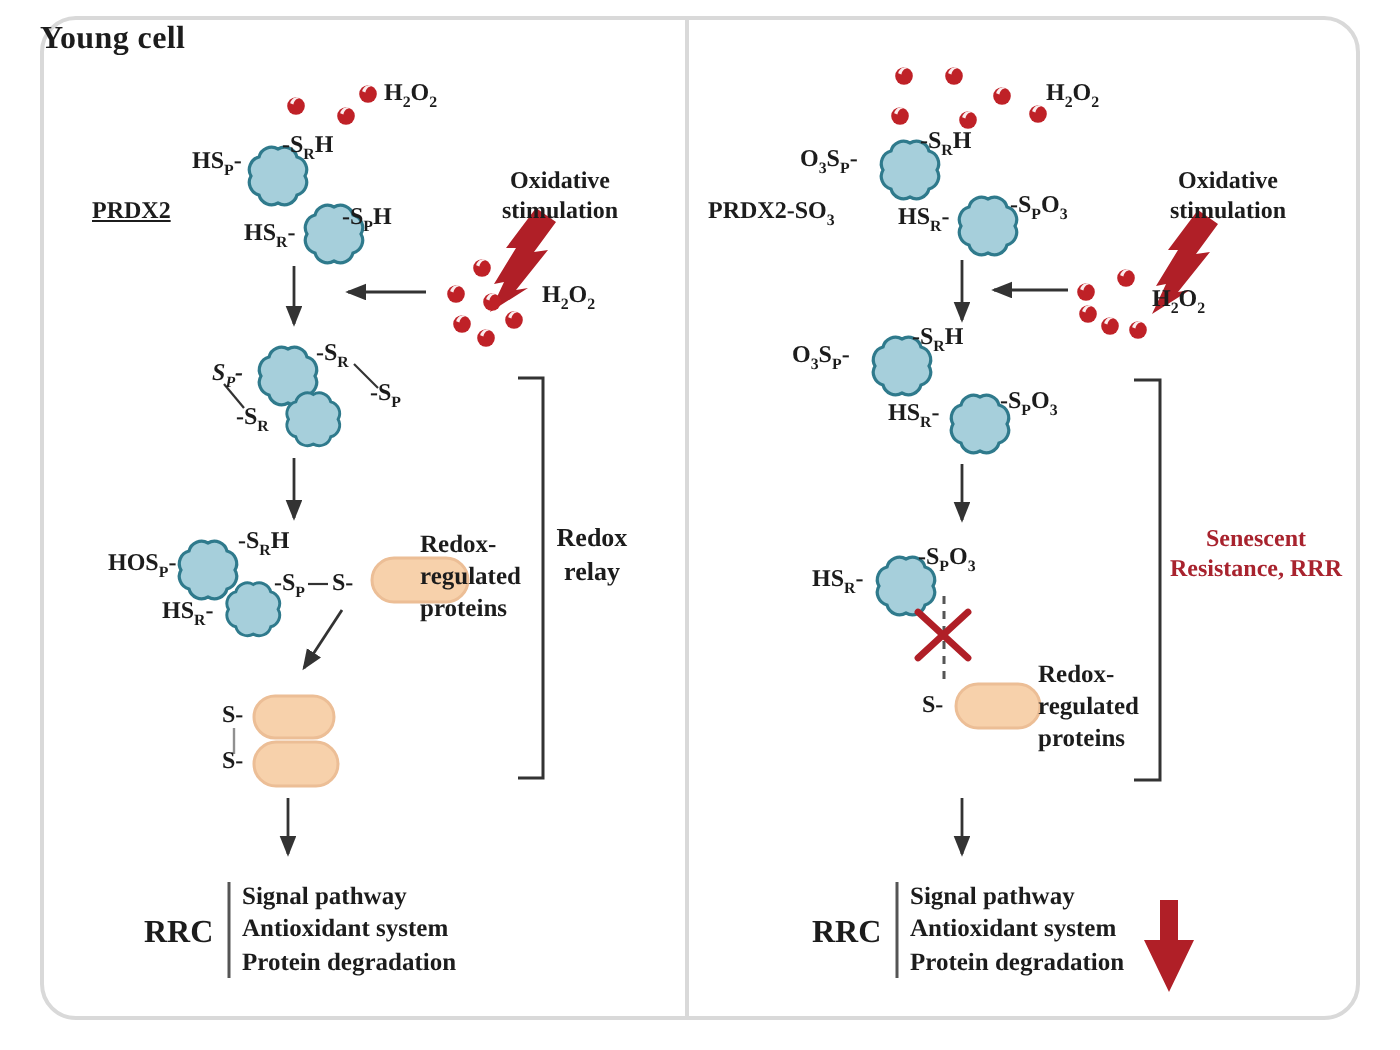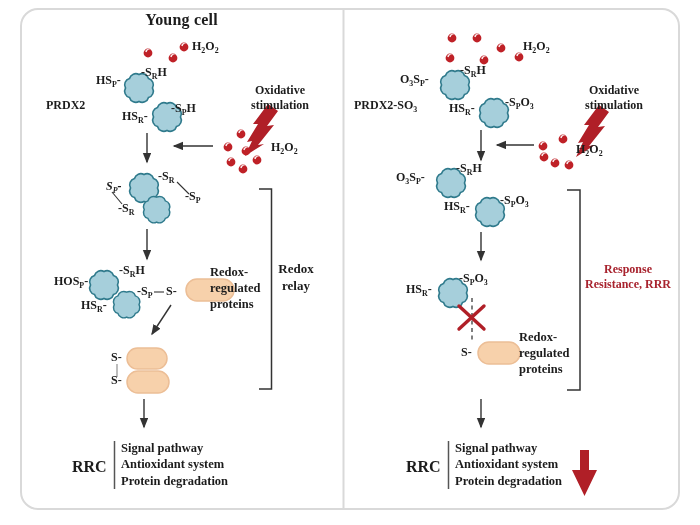--- a/index.html
+++ b/index.html
@@ -3,21 +3,21 @@
 <meta charset="utf-8">
 <style>
   html,body{margin:0;padding:0;background:#fff;}
   .canvas{
     position:relative;width:700px;height:525px;background:#fff;overflow:hidden;
     font-family:"Liberation Serif","DejaVu Serif",serif;font-weight:bold;color:#1c1c1c;
   }
   svg.layer{position:absolute;left:0;top:0;z-index:1;}
   .lbl{position:absolute;z-index:2;font-size:12px;line-height:1.1;white-space:nowrap;}
   .lbl sub{font-size:0.66em;line-height:0;}
-  .title{font-size:16px;text-align:center;letter-spacing:0.2px;}
+  .title{font-size:16px;letter-spacing:0.2px;}
   .lines p{margin:0;padding:0;}
   .center{text-align:center;}
   .ox{font-size:12px;line-height:1.25;}
   .relay{font-size:13px;line-height:1.3;}
   .rrr{font-size:12px;line-height:1.28;color:var(--dark-red-text,#a8232e);}
   .rrc{font-size:16px;}
   .outcomes{font-size:12.5px;line-height:16.4px;}
   .reg{font-size:12.5px;line-height:15.8px;}
   .frame{fill:none;stroke:var(--panel-border,#d9d9d9);stroke-width:2;}
   .blob{fill:var(--blob-fill,#a6cfdb);stroke:var(--blob-stroke,#2f7a8c);stroke-width:1.6;}
@@ -130,21 +130,21 @@
 
     <line class="rrcbar" x1="448.5" y1="441" x2="448.5" y2="489"></line>
 
     <path class="blockarrow" d="M580,450 L589,450 L589,470 L597,470 L584.5,496 L572,470 L580,470 Z"></path>
   </svg>
 
   <div class="lbl title" style="left:20px;top:11px;width:323px;">Young cell</div>
   <div class="lbl" style="left:192px;top:40px;"><span>H</span><sub>2</sub><span>O</span><sub>2</sub></div>
   <div class="lbl" style="left:96px;top:74px;"><span>HS</span><sub>P</sub><span>-</span></div>
   <div class="lbl" style="left:141px;top:66px;"><span>-S</span><sub>R</sub><span>H</span></div>
-  <div class="lbl" style="left:46px;top:99px;">PRDX2</div>
+  <div class="lbl" style="left:46px;top:99px;text-decoration:underline;">PRDX2</div>
   <div class="lbl" style="left:122px;top:110px;"><span>HS</span><sub>R</sub><span>-</span></div>
   <div class="lbl" style="left:171px;top:102px;"><span>-S</span><sub>P</sub><span>H</span></div>
   <div class="lbl ox lines center" style="left:242px;top:83px;width:76px;">
     <p>Oxidative</p>
     <p>stimulation</p>
   </div>
   <div class="lbl" style="left:271px;top:141px;"><span>H</span><sub>2</sub><span>O</span><sub>2</sub></div>
   <div class="lbl" style="left:106px;top:180px;font-style:italic;"><span>S</span><sub>P</sub><span>-</span></div>
   <div class="lbl" style="left:158px;top:170px;"><span>-S</span><sub>R</sub></div>
   <div class="lbl" style="left:185px;top:190px;"><span>-S</span><sub>P</sub></div>
@@ -189,21 +189,21 @@
   <div class="lbl" style="left:500px;top:194px;"><span>-S</span><sub>P</sub><span>O</span><sub>3</sub></div>
   <div class="lbl" style="left:406px;top:283px;"><span>HS</span><sub>R</sub><span>-</span></div>
   <div class="lbl" style="left:459px;top:272px;"><span>-S</span><sub>P</sub><span>O</span><sub>3</sub></div>
   <div class="lbl" style="left:461px;top:346px;">S-</div>
   <div class="lbl reg lines" style="left:519px;top:330px;">
     <p>Redox-</p>
     <p>regulated</p>
     <p>proteins</p>
   </div>
   <div class="lbl rrr lines center" style="left:574px;top:262px;width:108px;">
-    <p>Response</p>
+    <p>Senescent</p>
     <p>Resistance, RRR</p>
   </div>
   <div class="lbl rrc" style="left:406px;top:458px;">RRC</div>
   <div class="lbl outcomes lines" style="left:455px;top:440px;">
     <p>Signal pathway</p>
     <p>Antioxidant system</p>
     <p>Protein degradation</p>
   </div>
 
 </div>

